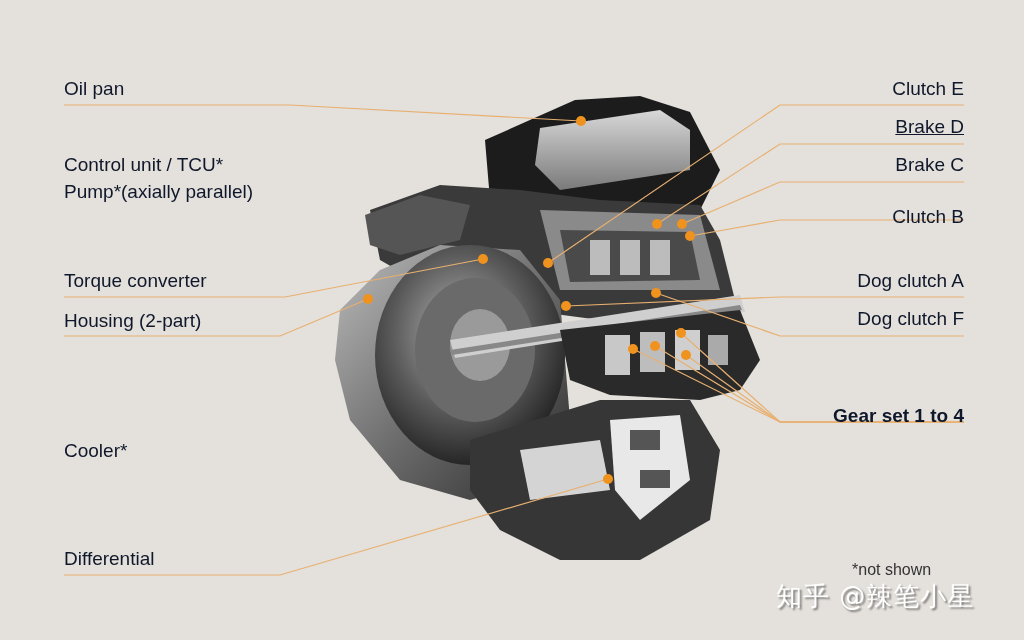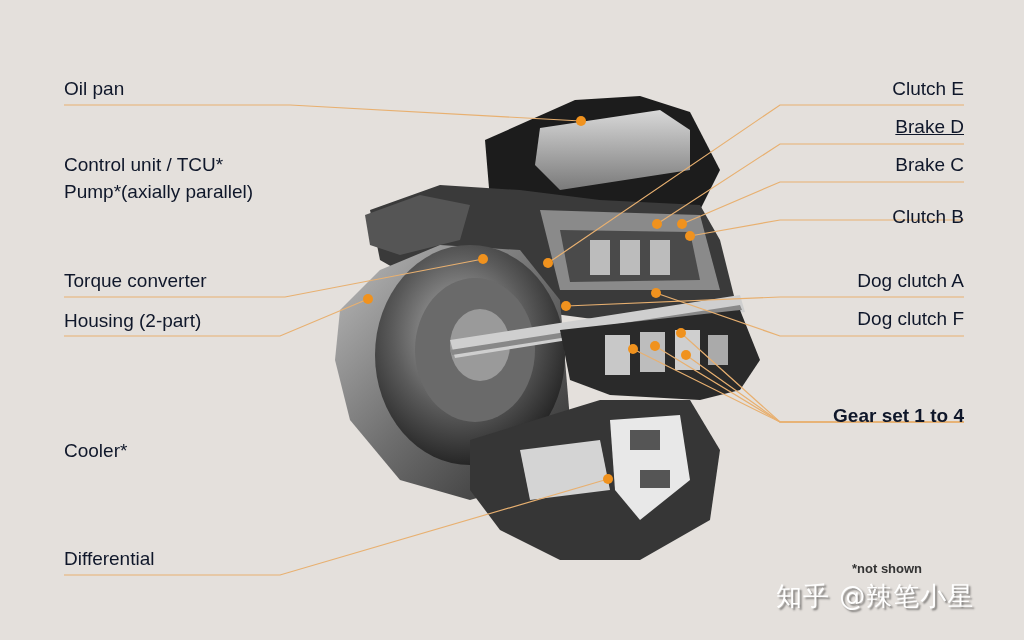--- a/index.html
+++ b/index.html
@@ -1,20 +1,20 @@
 <!DOCTYPE html>
 <html><head>
 <meta charset="utf-8">
 <style>
   html,body{margin:0;padding:0;}
   body{width:1024px;height:640px;background:#e4e0dc;position:relative;overflow:hidden;font-family:"Liberation Sans","DejaVu Sans",sans-serif;color:#2a2a2a;}
   .label{position:absolute;font-size:19px;line-height:22px;white-space:nowrap;color:#0f172a;}
   .label.right{text-align:right;}
   .svg-layer{position:absolute;left:0;top:0;}
-  .note{position:absolute;font-size:13px;color:#333;font-weight:bold;}
+  .note{position:absolute;font-size:16px;color:#333;}
   .watermark{position:absolute;font-size:26px;color:#fff;letter-spacing:1px;text-shadow:2px 2px 2px rgba(0,0,0,0.45);font-family:"DejaVu Sans",sans-serif;}
 </style>
 </head>
 <body>
 
 <svg class="svg-layer" width="1024" height="640" viewBox="0 0 1024 640">
   <defs>
     <linearGradient id="metal" x1="0" y1="0" x2="1" y2="1">
       <stop offset="0" stop-color="#bdbdbd"></stop>
       <stop offset="0.5" stop-color="#6e6e6e"></stop>

